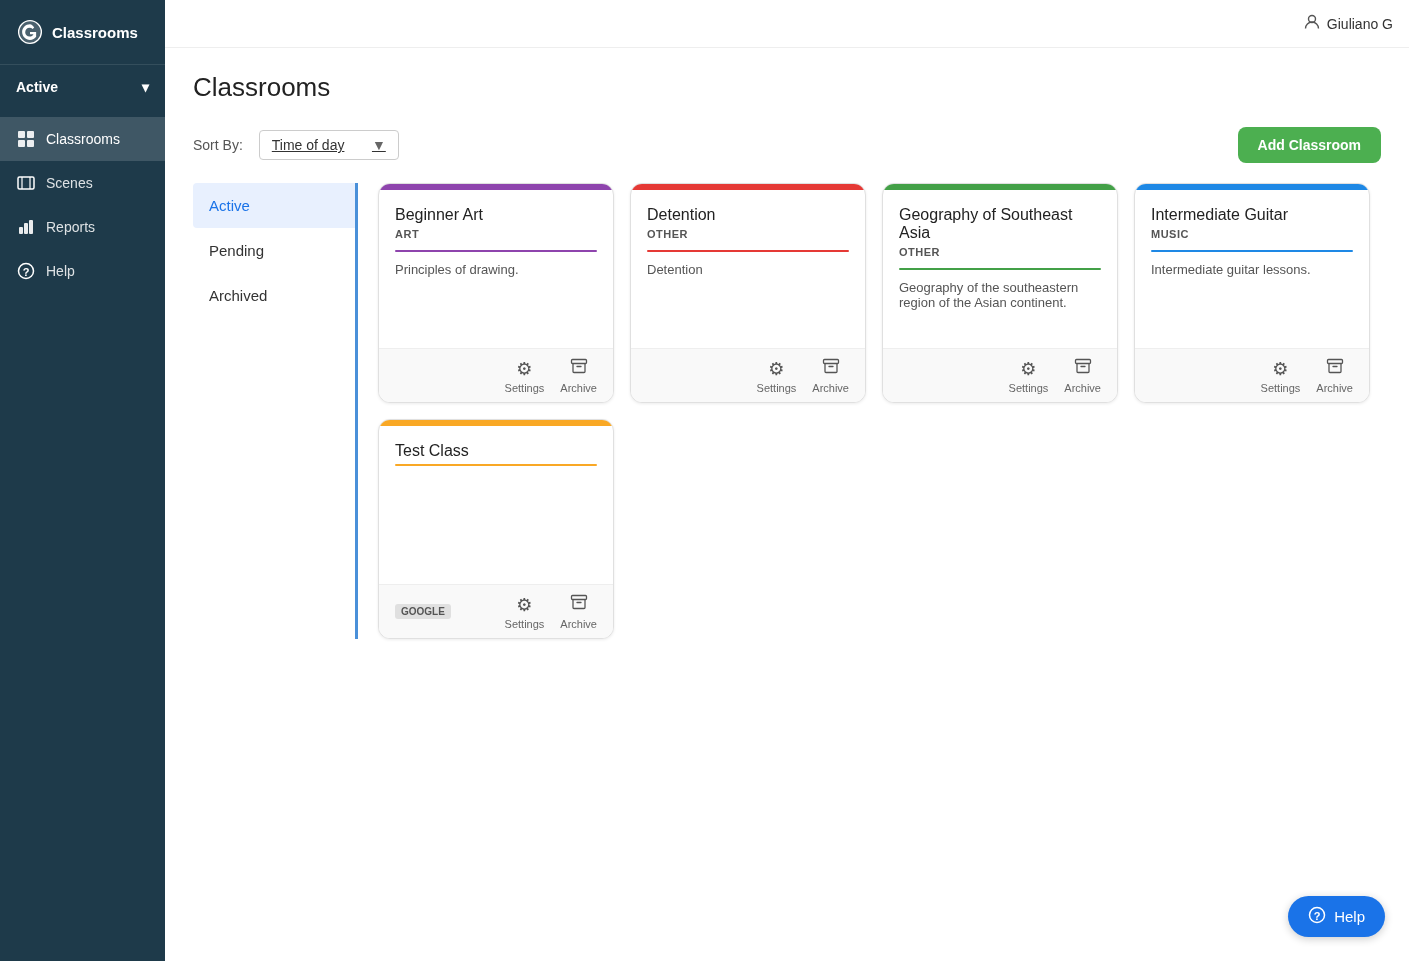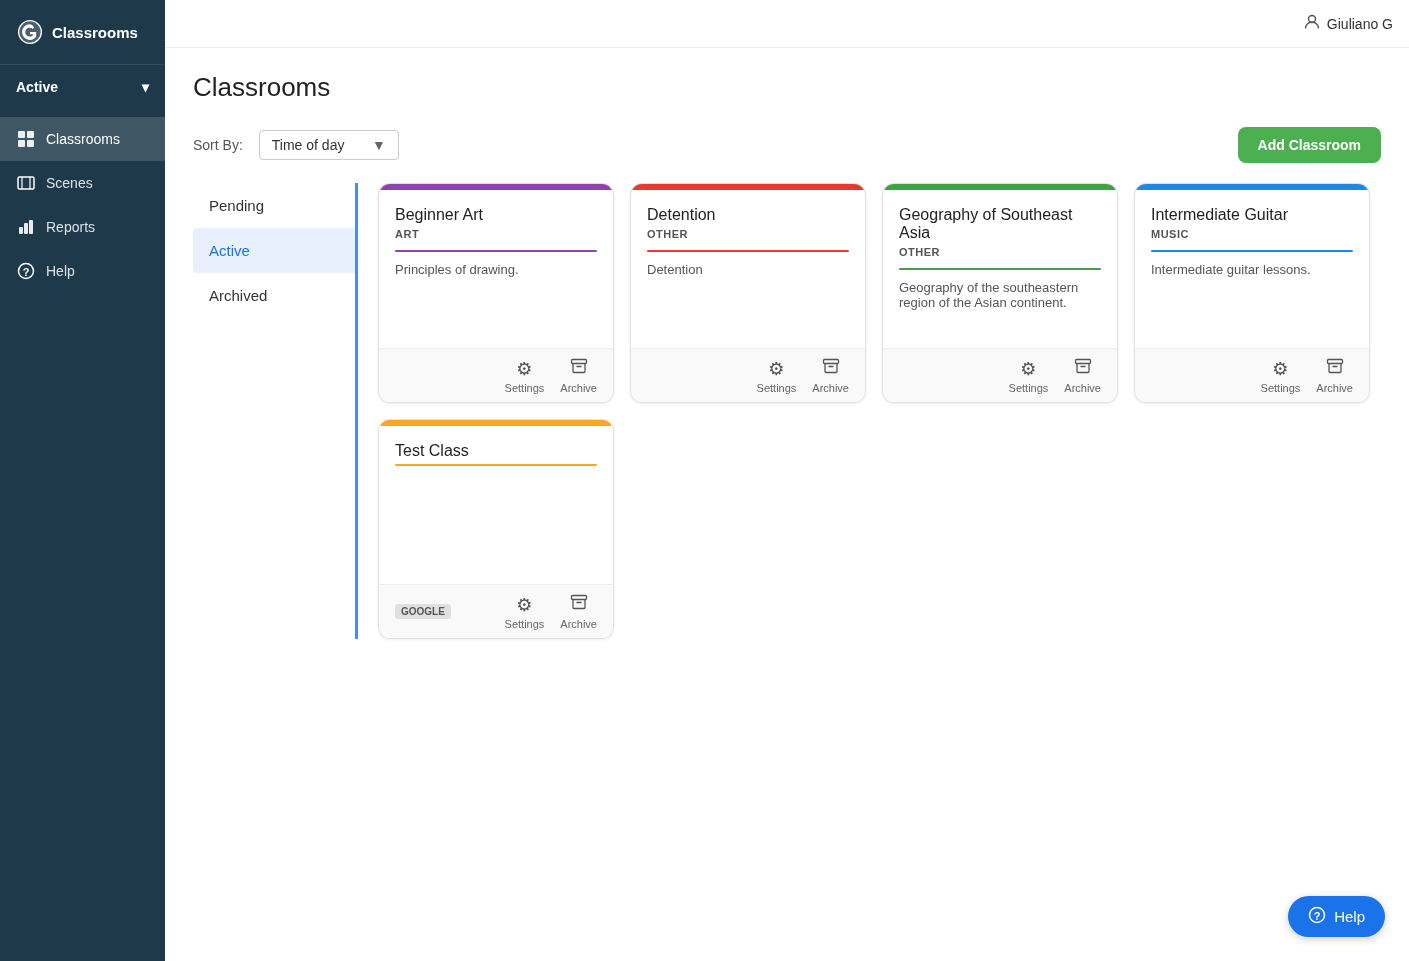--- a/index.html
+++ b/index.html
@@ -125,20 +125,21 @@
       align-items: center;
       gap: 6px;
       border: 1px solid #ccc;
       border-radius: 4px;
       padding: 6px 12px;
       font-size: 14px;
       color: #333;
       cursor: pointer;
       background: #fff;
       min-width: 140px;
+      text-decoration: underline;
     }
     .sort-select-chevron {
       margin-left: auto;
       color: #666;
     }
     .add-classroom-btn {
       margin-left: auto;
       background: #4caf50;
       color: #fff;
       border: none;
@@ -365,25 +366,25 @@
       <div class="sort-select">
         <span>Time of day</span>
         <span class="sort-select-chevron">▼</span>
       </div>
       <button class="add-classroom-btn">Add Classroom</button>
     </div>
 
     <div class="classrooms-layout">
 
       <div class="left-nav">
+        <div class="left-nav-item active">
+          <span>Active</span>
+        </div>
         <div class="left-nav-item">
           <span>Pending</span>
-        </div>
-        <div class="left-nav-item active">
-          <span>Active</span>
         </div>
         <div class="left-nav-item">
           <span>Archived</span>
         </div>
       </div>
 
       <div class="cards-area" id="cards-container">
       <div class="classroom-card">
       <div class="card-top-bar" style="background:#8e44ad;"></div>
       <div class="card-body">

